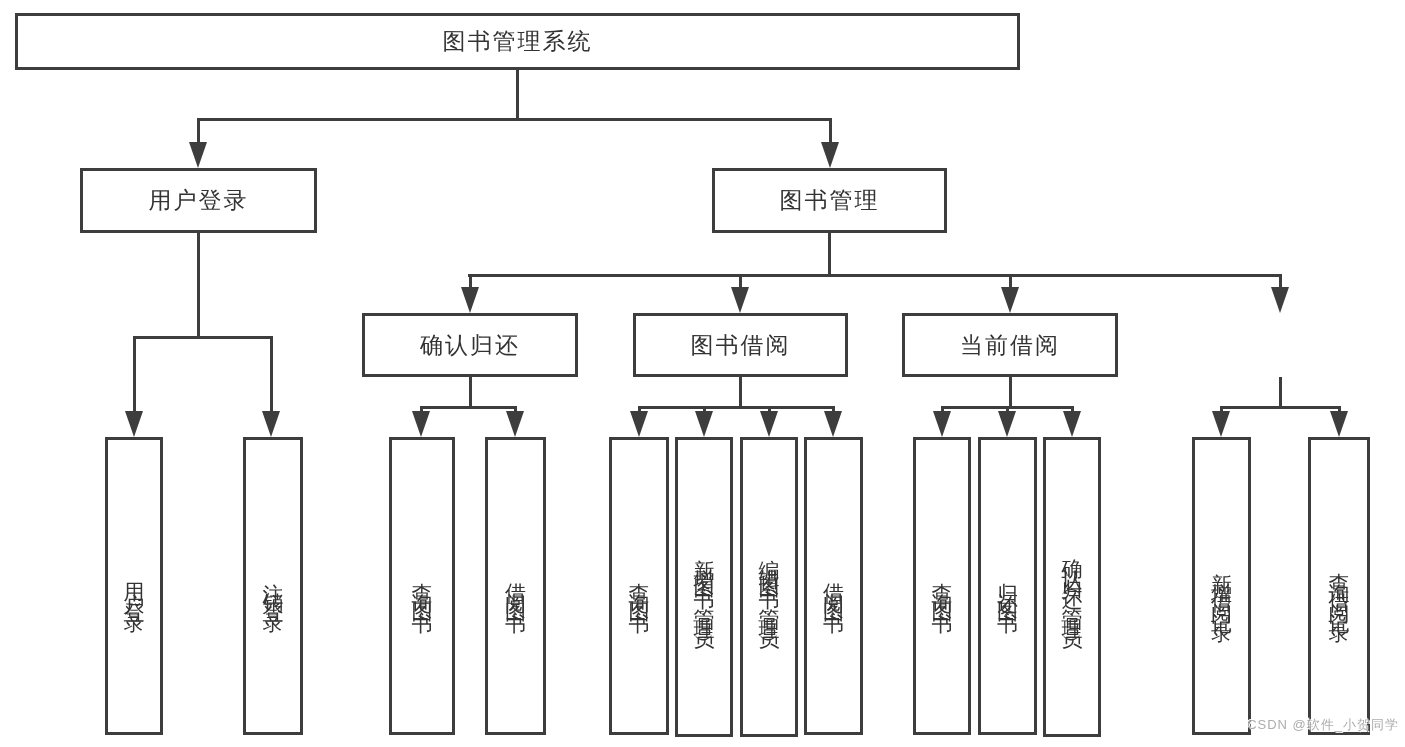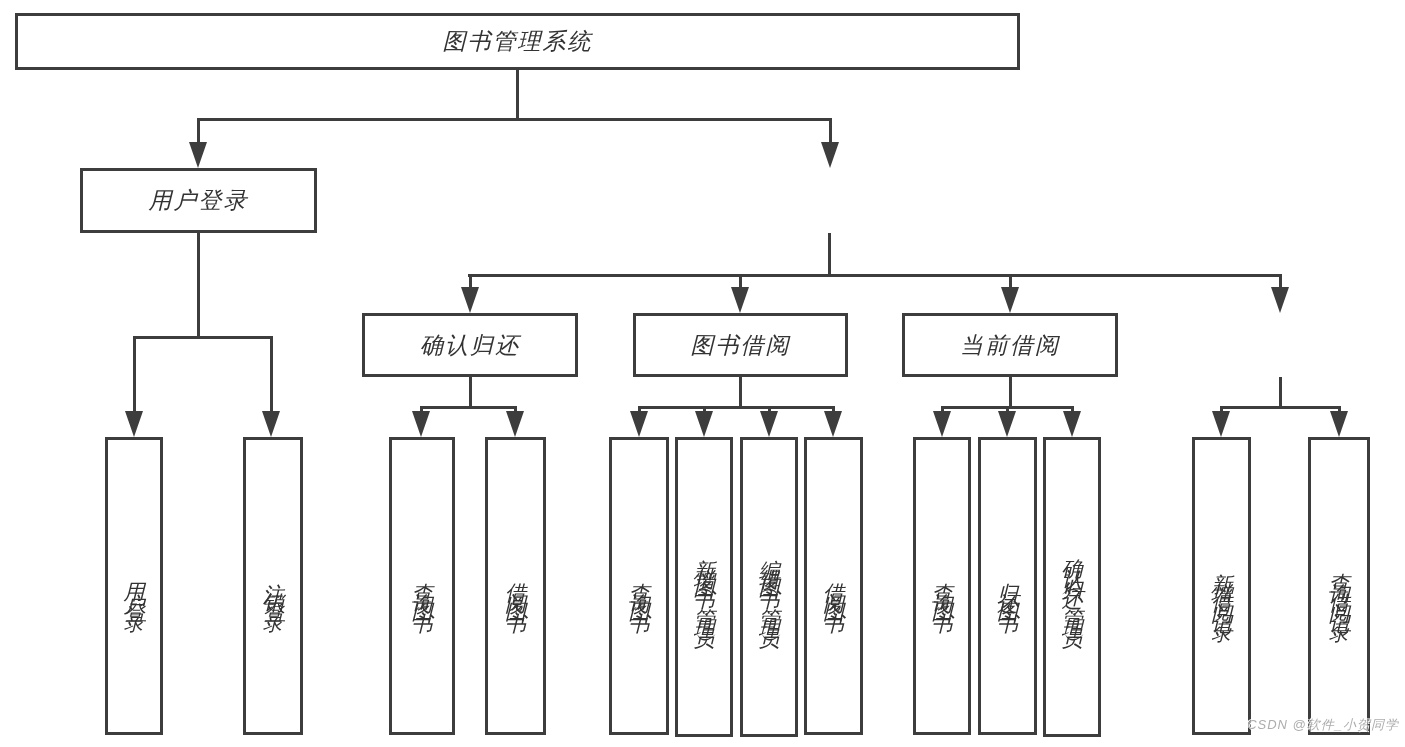--- a/index.html
+++ b/index.html
@@ -8,21 +8,20 @@
     --watermark:#adadad;
     --background:#ffffff;
   }
   html,body{margin:0;padding:0;background:var(--background);}
   #canvas{
     position:relative;
     width:1405px;height:747px;
     background:var(--background);
     overflow:hidden;
     font-family:"Liberation Sans","DejaVu Sans",sans-serif;
-    font-style:italic;
   }
   .box{
     position:absolute;
     box-sizing:border-box;
     background:var(--background);
     border:3px solid var(--line);
     display:flex;align-items:center;justify-content:center;
     font-size:23px;letter-spacing:2px;
     color:var(--text);
     white-space:nowrap;
@@ -68,20 +67,21 @@
   <div class="box" style="left:15px;top:13px;width:1005px;height:57px">图书管理系统</div>
 
   <div class="vline" style="left:516px;top:70px;height:48px"></div>
   <div class="hline" style="left:197px;top:118px;width:635px"></div>
   <div class="vline" style="left:197px;top:118px;height:25px"></div>
   <div class="arrow" style="left:189px;top:142px"></div>
   <div class="vline" style="left:829px;top:118px;height:25px"></div>
   <div class="arrow" style="left:821px;top:142px"></div>
 
   <div class="box" style="left:80px;top:168px;width:237px;height:65px">用户登录</div>
+  <div class="box" style="left:712px;top:168px;width:235px;height:65px">图书管理</div>
 
   <div class="vline" style="left:197px;top:233px;height:103px"></div>
   <div class="hline" style="left:133px;top:336px;width:140px"></div>
   <div class="vline" style="left:133px;top:336px;height:75px"></div>
   <div class="arrow" style="left:125px;top:411px"></div>
   <div class="vline" style="left:270px;top:336px;height:75px"></div>
   <div class="arrow" style="left:262px;top:411px"></div>
 
   <div class="vline" style="left:828px;top:233px;height:41px"></div>
   <div class="hline" style="left:468px;top:274px;width:814px"></div>

